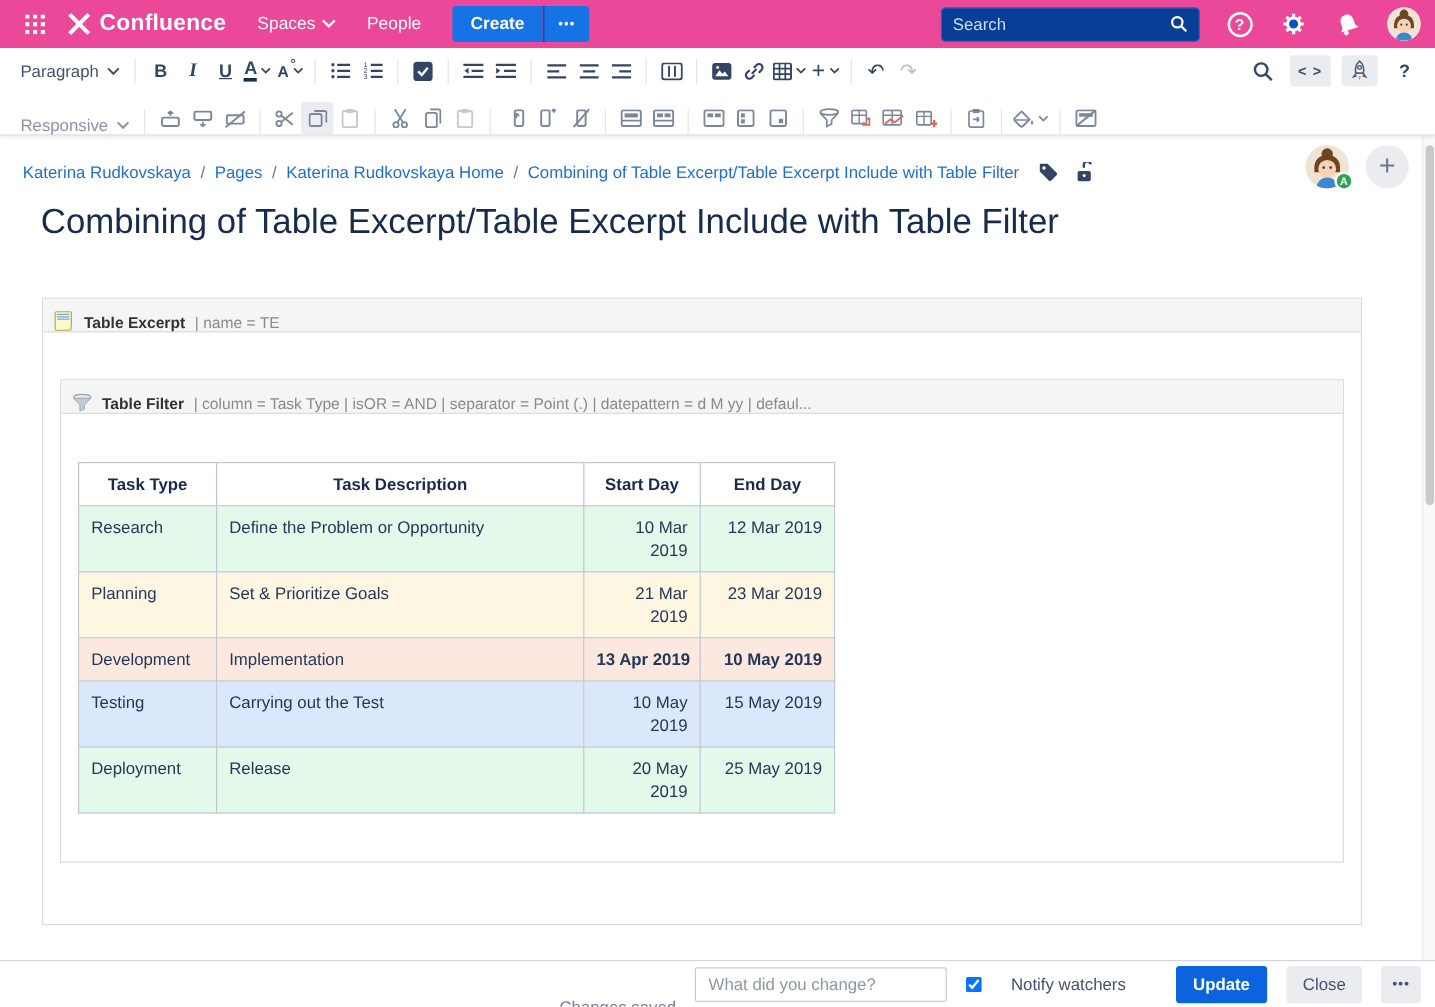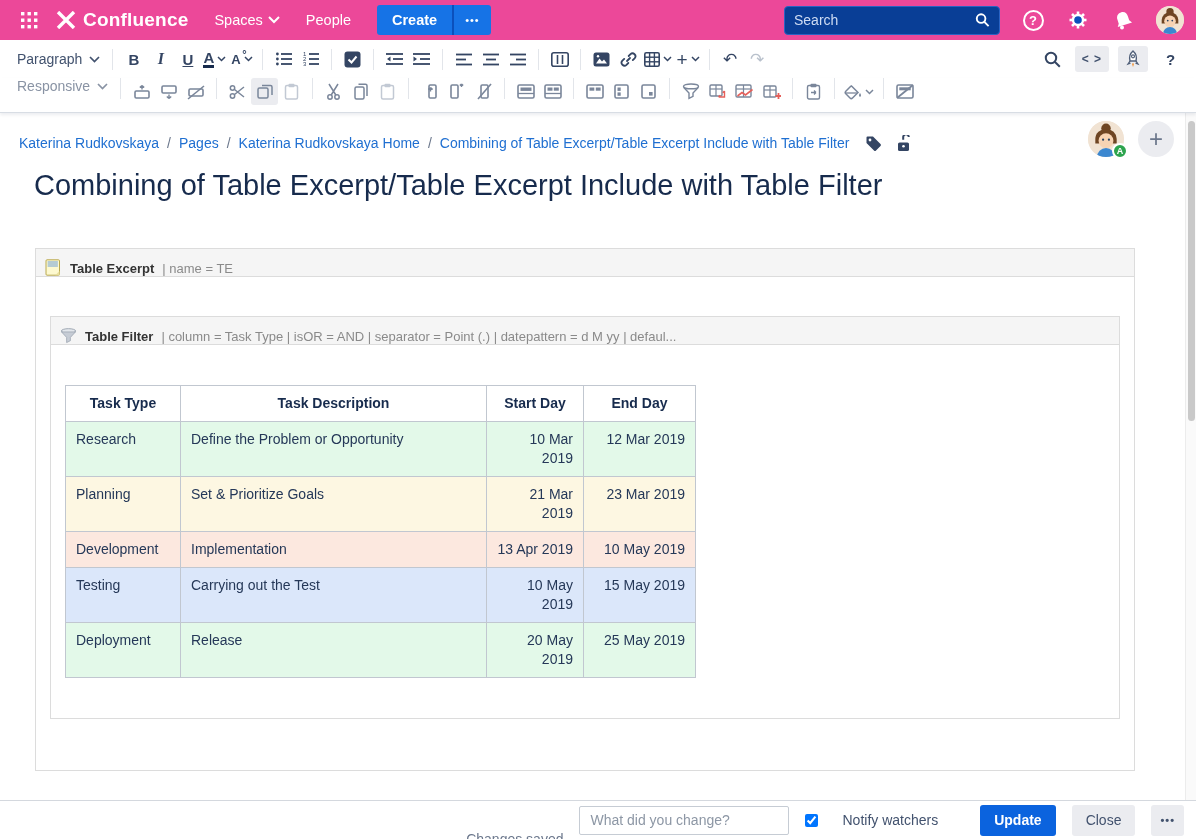--- a/index.html
+++ b/index.html
@@ -18,21 +18,21 @@
   .topbar-right { margin-left:auto; display:flex; align-items:center; gap:21px; }
   .search-box { width:216px; height:29px; background:#093E96; border:1px solid #2a63c2; border-radius:4px; display:flex; align-items:center; padding:0 9px; }
   .search-box input { flex:1; background:transparent; border:none; outline:none; color:#fff; font-size:14px; font-family:inherit; }
   .search-box input::placeholder { color:#cfdcf3; }
   .top-icon { width:24px; height:24px; display:flex; align-items:center; justify-content:center; cursor:pointer; }
   .help-circle { width:21px; height:21px; border:2px solid #fff; border-radius:50%; display:flex; align-items:center; justify-content:center; font-size:13px; font-weight:700; color:#fff; }
   .avatar { width:28px; height:28px; border-radius:50%; overflow:hidden; cursor:pointer; background:#f1e3d3; flex:none; }
 
   
   .toolbar1 { height:38px; display:flex; align-items:center; padding:0 12px; background:#fff; }
-  .toolbar2 { height:35px; display:flex; align-items:flex-start; padding:0 12px; background:#fff; border-bottom:1px solid #d8dde4; box-shadow:0 2px 3px rgba(9,30,66,.08); position:relative; z-index:5; }
+  .toolbar2 { height:35px; display:flex; align-items:flex-end; padding:0 12px; background:#fff; border-bottom:1px solid #d8dde4; box-shadow:0 2px 3px rgba(9,30,66,.08); position:relative; z-index:5; }
   .tb-btn { min-width:27px; height:27px; display:flex; align-items:center; justify-content:center; border-radius:3px; cursor:pointer; color:#344563; gap:3px; padding:0 2px; }
   .tb-btn.active { background:#ebecf0; }
   .tb-btn.disabled { color:#b9c1cc; cursor:default; }
   .tb-divider { width:1px; height:21px; background:#e2e5ea; margin:0 7px; flex:none; }
   .tb-text { font-size:14px; color:#42526E; display:flex; align-items:center; gap:7px; cursor:pointer; padding:0 5px; }
   .tb-text.grey { color:#8993A4; }
   .glyph-b { font-weight:800; font-size:15px; }
   .glyph-i { font-style:italic; font-family:"Liberation Serif",serif; font-size:16px; font-weight:600; }
   .glyph-u { text-decoration:underline; font-size:15px; font-weight:600; }
   .glyph-a { font-size:15px; font-weight:700; border-bottom:3px solid #172B4D; line-height:14px; }
@@ -66,21 +66,21 @@
   .macro-params { color:#8a8a8a; white-space:nowrap; overflow:hidden; }
   .macro-body-outer { padding:39px 14px 51px 14px; }
   .macro-body-inner { padding:40px 14px 40px 14px; }
 
   
   table.task { border-collapse:collapse; table-layout:fixed; width:630px; font-size:14px; color:#253858; }
   table.task td, table.task th { border:1px solid #c1c7d0; padding:8px 10px; line-height:19px; vertical-align:top; }
   table.task th { font-weight:700; text-align:center; background:#fff; color:#172B4D; cursor:text; }
   td.c-type, td.c-desc { text-align:left; cursor:text; }
   td.c-date { text-align:right; cursor:text; }
-  td.nowrap { white-space:nowrap; }
+  td.nowrap { white-space:nowrap;font-weight:bold; }
   .w-type{width:115px}.w-desc{width:306px}.w-start{width:97px}.w-end{width:112px}
 
   
   .footer { height:39px; border-top:1px solid #d4d8de; background:#fff; display:flex; align-items:center; padding:0 12px 0 0; gap:16px; justify-content:flex-end; }
   .status-text { color:#6B778C; font-size:14px;margin-top:38px; }
   .comment-input { width:210px; height:29px; border:1px solid #c6ccd4; border-radius:2px; padding:0 10px; font-size:14px; color:#172B4D; font-family:inherit; outline:none; }
   .comment-input::placeholder { color:#8d97a5; }
   .notify-wrap { display:flex; align-items:center; gap:24px; color:#42526E; font-size:14px; }
   .btn-update { background:#0B63DE; color:#fff; border:none; border-radius:3px; height:31px; padding:0 14px; font-size:14px; font-weight:600; cursor:pointer; margin-left:26px; font-family:inherit; }
   .btn-grey { background:#ebecf0; color:#42526E; border:none; border-radius:3px; height:31px; padding:0 14px; font-size:14px; cursor:pointer; font-family:inherit; }

